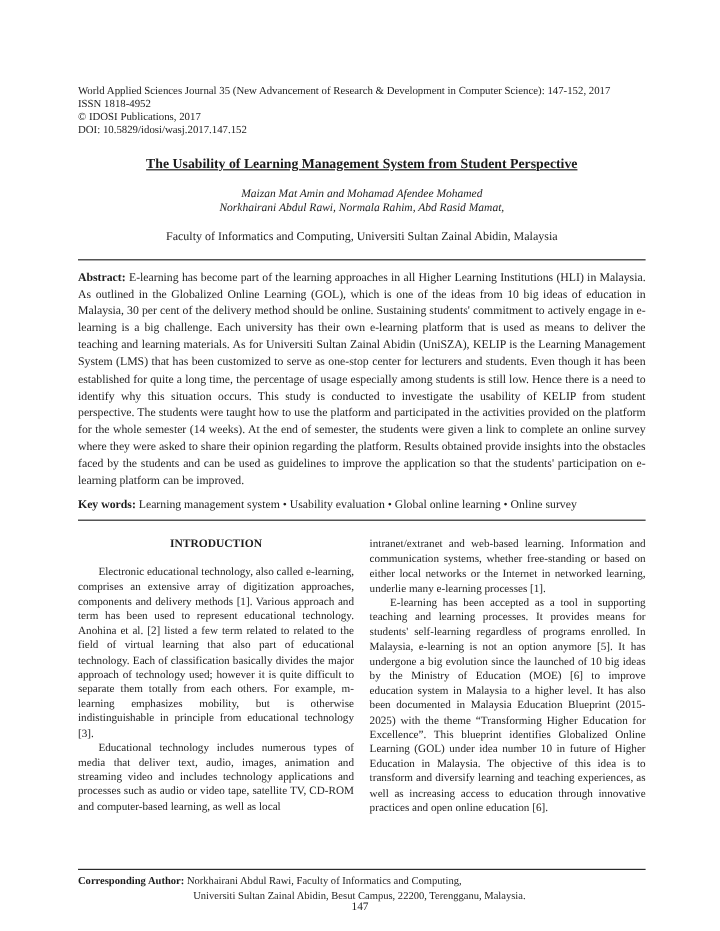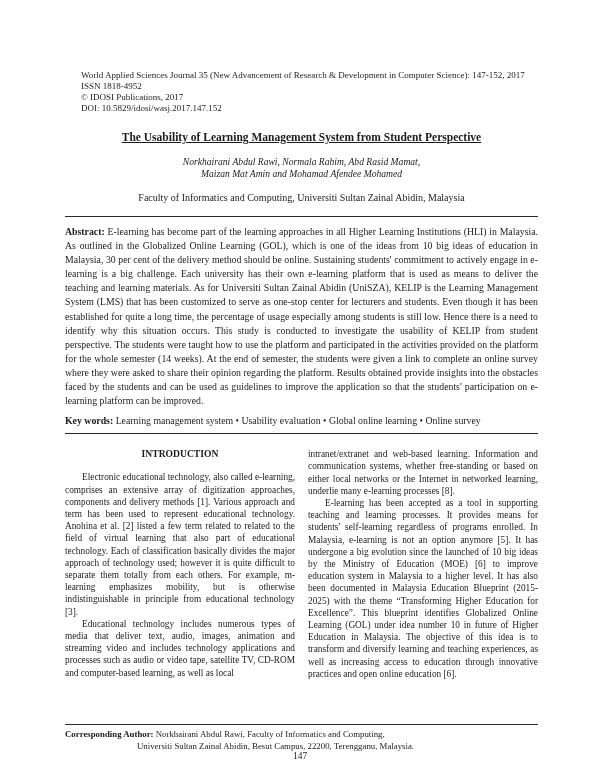--- a/index.html
+++ b/index.html
@@ -5,83 +5,83 @@
   * { margin:0; padding:0; box-sizing:border-box; }
   html,body { background:#ffffff; }
   body { font-family:"Liberation Serif","DejaVu Serif",serif; color:#1c1c1c; }
   .page {
     position:relative;
     width:600px; height:776px;
     background:#ffffff;
     padding:70px 62px 0 65px;
     overflow:hidden;
   }
-  .hdr { font-size:9px; line-height:11px;margin-left:16px; }
+  .hdr { font-size:9px; line-height:11px; }
   .title { margin-top:17px; text-align:center; font-weight:bold; font-size:11.5px;text-decoration:underline; }
   .authors { margin-top:13px; text-align:center; font-style:italic; font-size:9.6px; line-height:12px; }
   .affiliation { margin-top:12px; text-align:center; font-size:10px; }
   .rule { border-top:1px solid #2a2a2a; height:0; }
   .rule-top { margin-top:13px; }
   .abstract { margin-top:8px; font-size:9.8px; line-height:14.1px; text-align:justify; }
   .bold { font-weight:bold; }
   .keywords { margin-top:6px; font-size:9.8px; line-height:14px; text-align:justify; }
   .rule-kw { margin-top:5px; }
   .cols { margin-top:14px; display:flex; gap:13px; }
   .col { flex:1 1 0; font-size:9.3px; line-height:12.2px; text-align:justify; }
   .sec-heading { font-weight:bold; text-align:center; font-size:9.6px; margin-bottom:11px; }
   .para-indent { text-indent:17px; }
   .col p + p { margin-top:0; }
   .footer {
     position:absolute; left:65px; right:62px; top:724px;
     font-size:8.8px; line-height:11.5px;
   }
   .footer-rule { border-top:1px solid #2a2a2a; margin-bottom:4px; }
-  .footer-line2 { display:block; margin-left:72px; }
+  .footer-line2 { display:block; margin-left:96px; }
   .page-number {
     position:absolute; left:0; right:0; top:751px;
     text-align:center; font-size:9.5px;
   }
 </style>
 </head>
 <body>
 
 <div class="page">
 
   <div class="hdr">
     <div>World Applied Sciences Journal 35 (New Advancement of Research &amp; Development in Computer Science): 147-152, 2017</div>
     <div>ISSN 1818-4952</div>
     <div>© IDOSI Publications, 2017</div>
     <div>DOI: 10.5829/idosi/wasj.2017.147.152</div>
   </div>
 
   <div class="title">The Usability of Learning Management System from Student Perspective</div>
 
   <div class="authors">
+    <div>Maizan Mat Amin and Mohamad Afendee Mohamed</div>
     <div>Norkhairani Abdul Rawi, Normala Rahim, Abd Rasid Mamat,</div>
-    <div>Maizan Mat Amin and Mohamad Afendee Mohamed</div>
   </div>
 
   <div class="affiliation">Faculty of Informatics and Computing, Universiti Sultan Zainal Abidin, Malaysia</div>
 
   <div class="rule rule-top"></div>
 
   <p class="abstract"><span class="bold">Abstract:</span> <span>E-learning has become part of the learning approaches in all Higher Learning Institutions (HLI) in Malaysia. As outlined in the Globalized Online Learning (GOL), which is one of the ideas from 10 big ideas of education in Malaysia, 30 per cent of the delivery method should be online. Sustaining students' commitment to actively engage in e-learning is a big challenge. Each university has their own e-learning platform that is used as means to deliver the teaching and learning materials. As for Universiti Sultan Zainal Abidin (UniSZA), KELIP is the Learning Management System (LMS) that has been customized to serve as one-stop center for lecturers and students. Even though it has been established for quite a long time, the percentage of usage especially among students is still low. Hence there is a need to identify why this situation occurs. This study is conducted to investigate the usability of KELIP from student perspective. The students were taught how to use the platform and participated in the activities provided on the platform for the whole semester (14 weeks). At the end of semester, the students were given a link to complete an online survey where they were asked to share their opinion regarding the platform. Results obtained provide insights into the obstacles faced by the students and can be used as guidelines to improve the application so that the students' participation on e-learning platform can be improved.</span></p>
 
   <p class="keywords"><span class="bold">Key words:</span> <span>Learning management system  •  Usability evaluation  •  Global online learning  •  Online survey</span></p>
 
   <div class="rule rule-kw"></div>
 
   <div class="cols">
     <div class="col">
       <div class="sec-heading">INTRODUCTION</div>
       <p class="para-indent">Electronic educational technology, also called e-learning, comprises an extensive array of digitization approaches, components and delivery methods [1]. Various approach and term has been used to represent educational technology. Anohina et al. [2] listed a few term related to related to the field of virtual learning that also part of educational technology. Each of classification basically divides the major approach of technology used; however it is quite difficult to separate them totally from each others. For example, m-learning emphasizes mobility, but is otherwise indistinguishable in principle from educational technology [3].</p>
       <p class="para-indent">Educational technology includes numerous types of media that deliver text, audio, images, animation and streaming video and includes technology applications and processes such as audio or video tape, satellite TV, CD-ROM and computer-based learning, as well as local</p>
     </div>
     <div class="col">
-      <p>intranet/extranet and web-based learning. Information and communication systems, whether free-standing or based on either local networks or the Internet in networked learning, underlie many e-learning processes [8].</p>
+      <p>intranet/extranet and web-based learning. Information and communication systems, whether free-standing or based on either local networks or the Internet in networked learning, underlie many e-learning processes [1].</p>
       <p class="para-indent">E-learning has been accepted as a tool in supporting teaching and learning processes. It provides means for students' self-learning regardless of programs enrolled. In Malaysia, e-learning is not an option anymore [5]. It has undergone a big evolution since the launched of 10 big ideas by the Ministry of Education (MOE) [6] to improve education system in Malaysia to a higher level. It has also been documented in Malaysia Education Blueprint (2015-2025) with the theme “Transforming Higher Education for Excellence”. This blueprint identifies Globalized Online Learning (GOL) under idea number 10 in future of Higher Education in Malaysia. The objective of this idea is to transform and diversify learning and teaching experiences, as well as increasing access to education through innovative practices and open online education [6].</p>
     </div>
   </div>
 
   <div class="footer">
     <div class="footer-rule"></div>
     <div>
       <span class="bold">Corresponding Author:</span>
       <span>Norkhairani Abdul Rawi, Faculty of Informatics and Computing,</span>
       <span class="footer-line2">Universiti Sultan Zainal Abidin, Besut Campus, 22200, Terengganu, Malaysia.</span>

